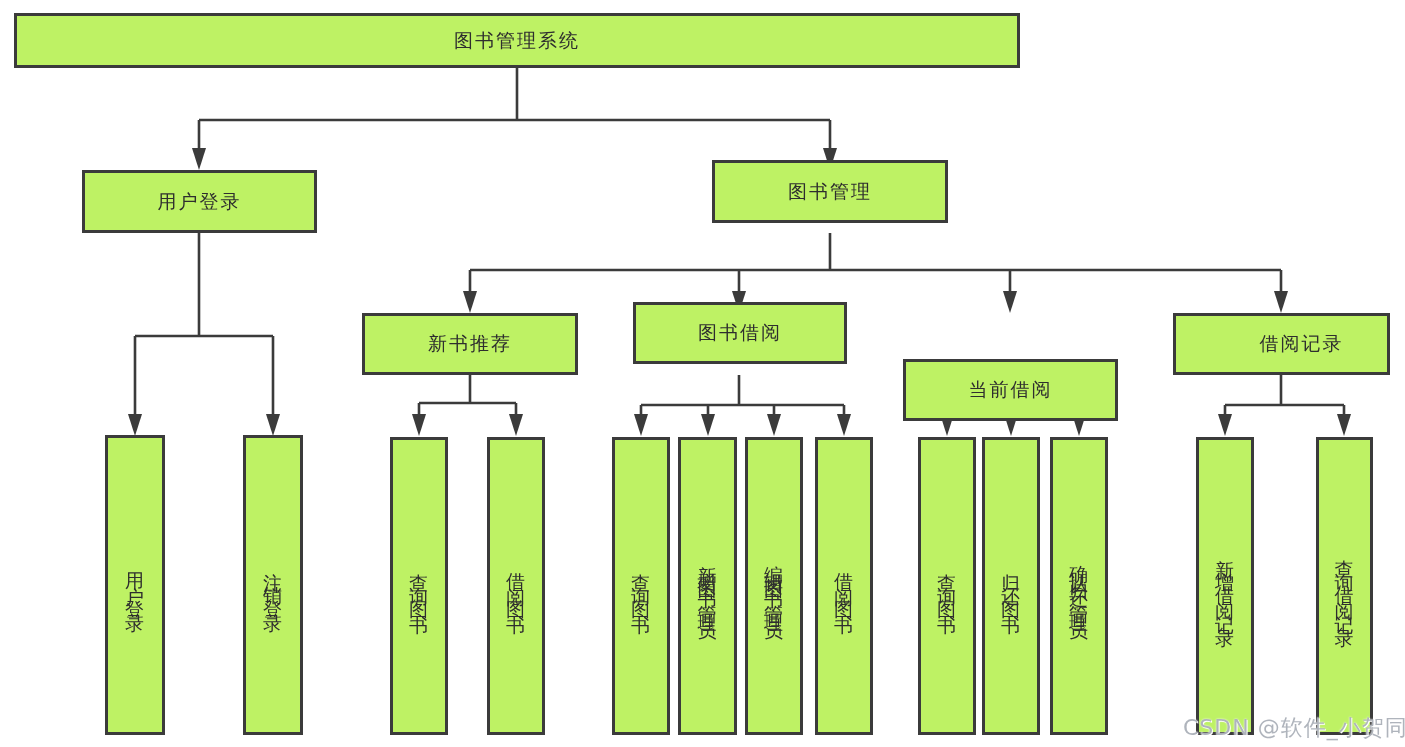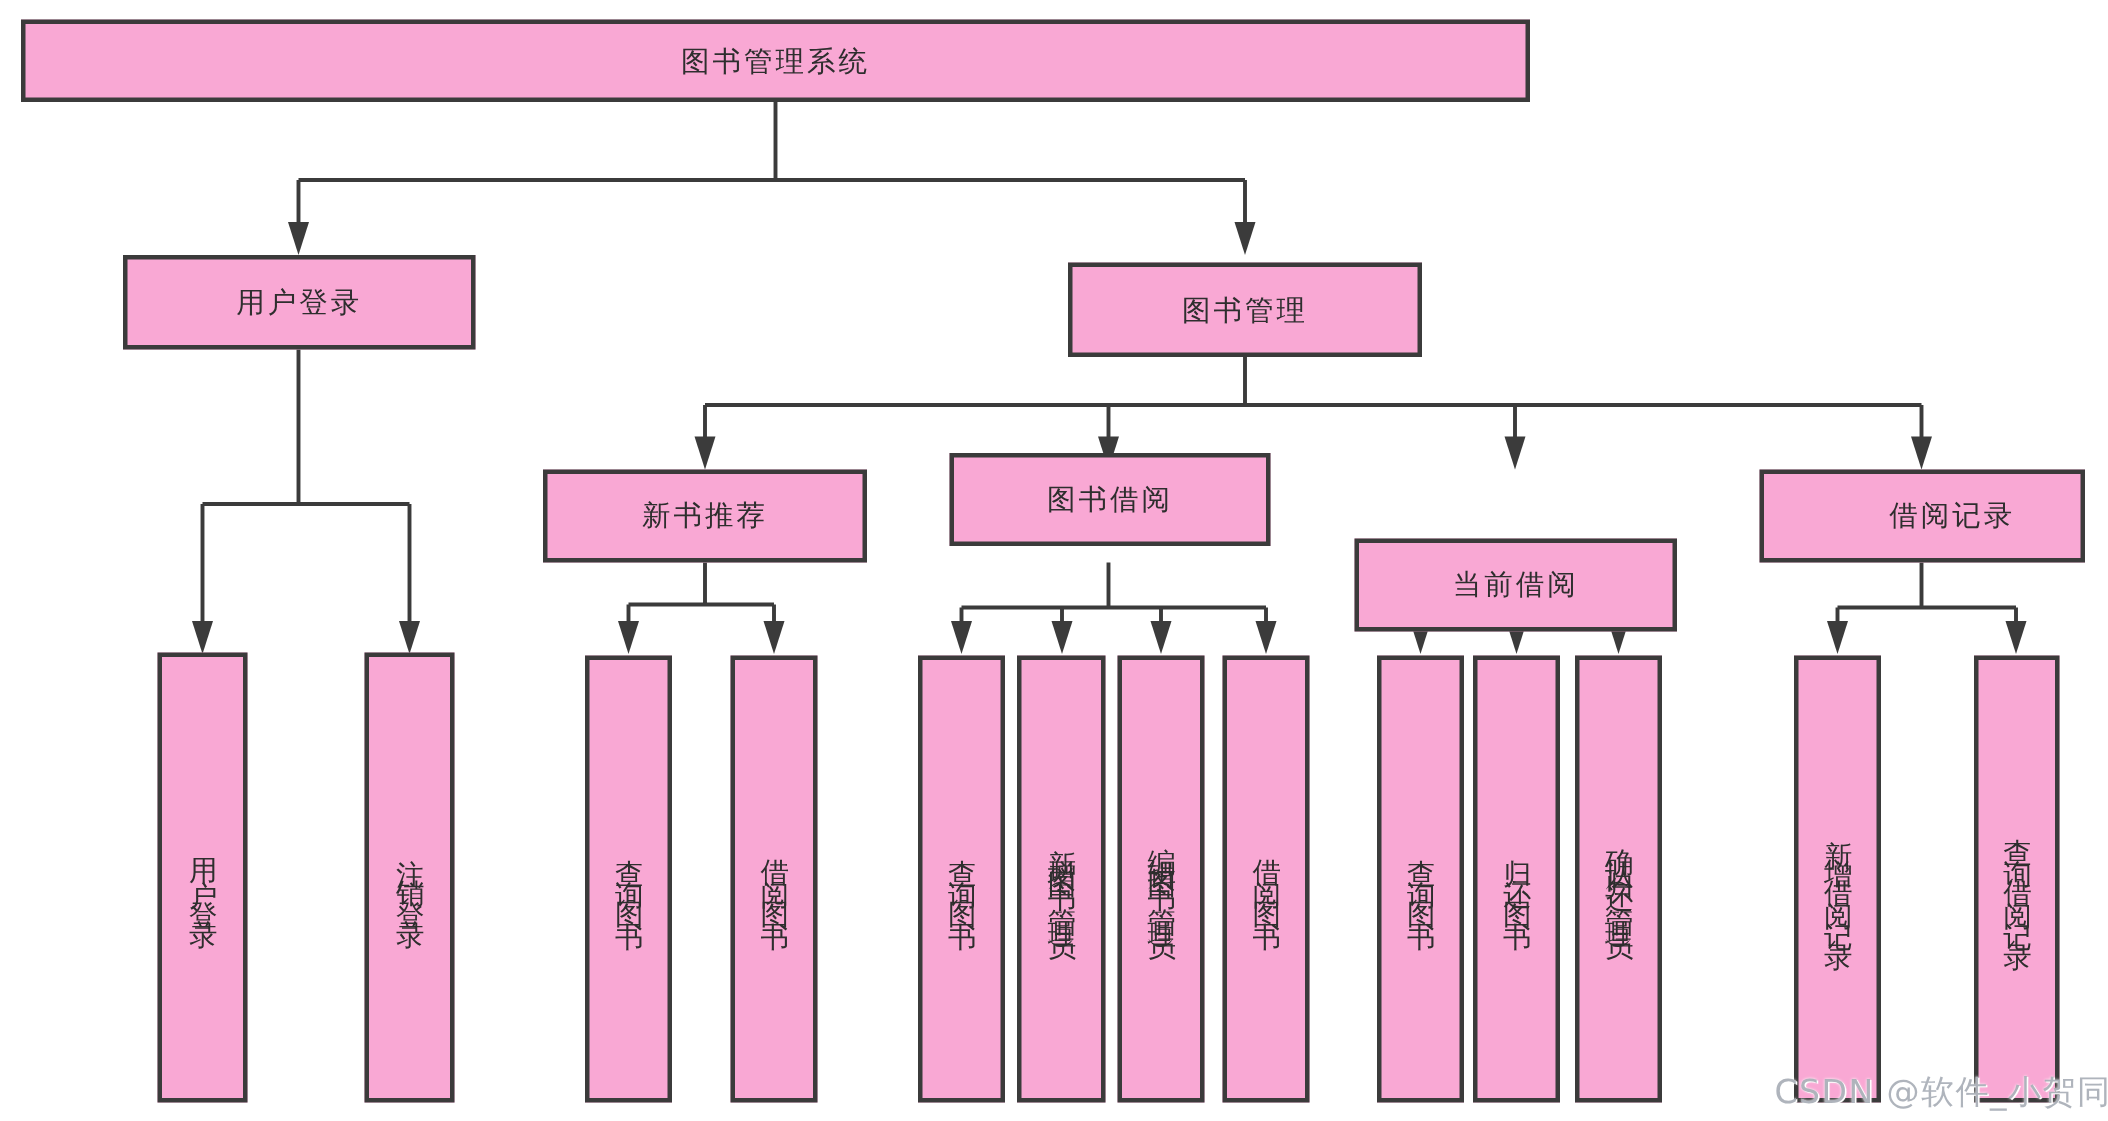--- a/index.html
+++ b/index.html
@@ -17,21 +17,21 @@
   .connector-layer {
     position: absolute;
     left: 0; top: 0;
     width: 1405px; height: 747px;
     z-index: 0;
   }
 
   .node {
     position: absolute;
     border: 3px solid #3b3b3b;
-    background: #f9a8d4;
+    background: #bef264;
     color: #2e2e2e;
     display: flex;
     align-items: center;
     justify-content: center;
     font-size: 19px;
     z-index: 1;
     font-family: Liberation Serif, serif;
   }
 
   .hnode { letter-spacing: 2px; }
@@ -97,21 +97,21 @@
     <polygon points="1337,414 1351,414 1344,436" fill="#3b3b3b" stroke="none"></polygon>
   </svg>
 
   <div class="node hnode" style="left:14px; top:13px; width:1006px; height:55px;">
     <span>图书管理系统</span>
   </div>
 
   <div class="node hnode" style="left:82px; top:170px; width:235px; height:63px;">
     <span>用户登录</span>
   </div>
-  <div class="node hnode" style="left:712px; top:175px; width:236px; height:63px;">
+  <div class="node hnode" style="left:712px; top:160px; width:236px; height:63px;">
     <span>图书管理</span>
   </div>
 
   <div class="node hnode" style="left:362px; top:313px; width:216px; height:62px;justify-content:center;">
     <span>新书推荐</span>
   </div>
   <div class="node hnode" style="left:633px; top:302px; width:214px; height:62px;text-align:right;">
     <span>图书借阅</span>
   </div>
   <div class="node hnode" style="left:903px; top:313px; width:215px; height:62px;margin-top:46px;">

